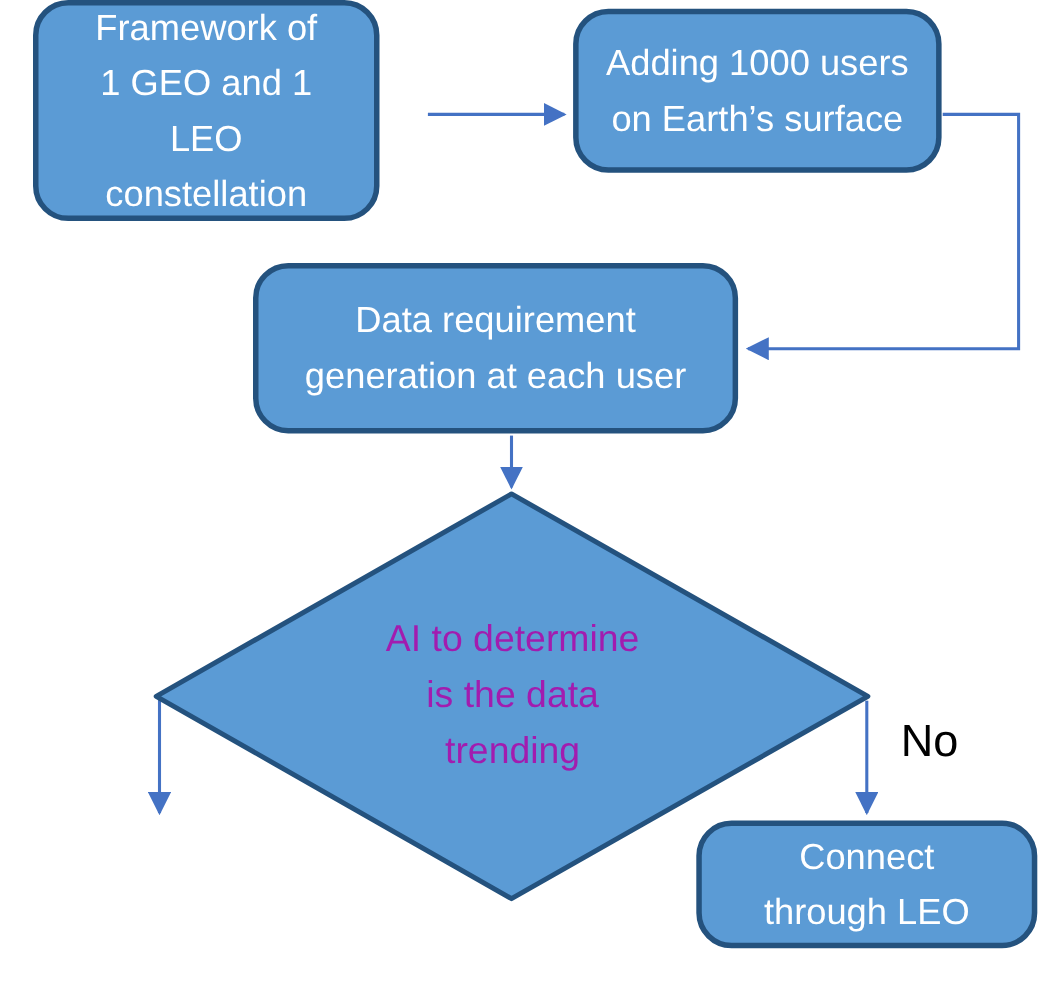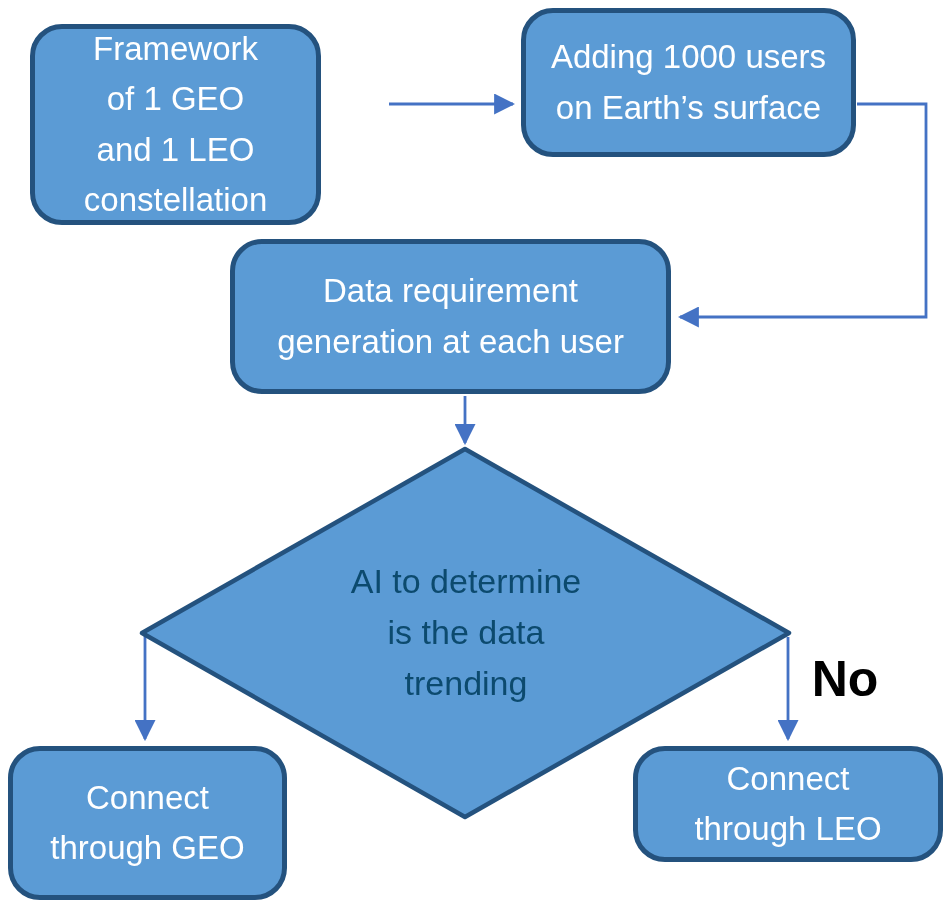--- a/index.html
+++ b/index.html
@@ -29,53 +29,53 @@
     border: 5px solid #24527e;
     border-radius: 32px;
     display: flex;
     align-items: center;
     justify-content: center;
     text-align: center;
     color: #ffffff;
     font-size: 33px;
     line-height: 1.52;
   }
-  .node-framework      { left: 30px;  top: 24px;   width: 291px; height: 201px; padding: 0 60px; }
+  .node-framework      { left: 30px;  top: 0;   width: 315px; height: 201px; padding: 0 42px; }
   .node-adding-users   { left: 521px; top: 8px;   width: 335px; height: 149px; padding: 0 16px; }
   .node-data-req       { left: 230px; top: 239px; width: 441px; height: 155px; padding: 0 30px; }
   .node-connect-geo    { left: 8px;   top: 746px; width: 279px; height: 154px; padding: 0 28px; }
   .node-connect-leo    { left: 633px; top: 746px; width: 310px; height: 116px; padding: 0 40px; }
   .diamond-text {
     position: absolute;
     left: 340px;
     top: 556px;
     width: 252px;
     text-align: center;
-    color: #0c4a6e;
+    color: #a21caf;
     font-size: 34px;
     line-height: 1.5;
   }
   .edge-label {
     position: absolute;
     color: #000000;
     text-align: center;
   }
   .edge-label-yes {
     left: 55px;
     top: 644px;
     width: 100px;
     font-size: 40px;
     font-weight: 400;
   }
   .edge-label-no {
     left: 795px;
     top: 650px;
     width: 100px;
-    font-size: 50px;
-    font-weight: 700;
+    font-size: 41px;
+    font-weight: 400;
   }
 </style>
 </head>
 <body>
 
 <div class="canvas">
 
   <svg class="connector-layer" width="945" height="903" viewBox="0 0 945 903" xmlns="http://www.w3.org/2000/svg">
     <defs>
       <marker id="arrowhead" viewBox="0 0 10 10" refX="9" refY="5" markerWidth="7.5" markerHeight="7.5" orient="auto-start-reverse">
@@ -106,21 +106,18 @@
 
   <div class="node node-data-req">
     <span>Data requirement generation at each user</span>
   </div>
 
   <div class="diamond-text">AI to determine is the data trending</div>
 
 
   <div class="edge-label edge-label-no">No</div>
 
-  <div class="node node-connect-geo">
-    <span>Connect through GEO</span>
-  </div>
 
   <div class="node node-connect-leo">
     <span>Connect through LEO</span>
   </div>
 
 </div>
 
 </body></html>

